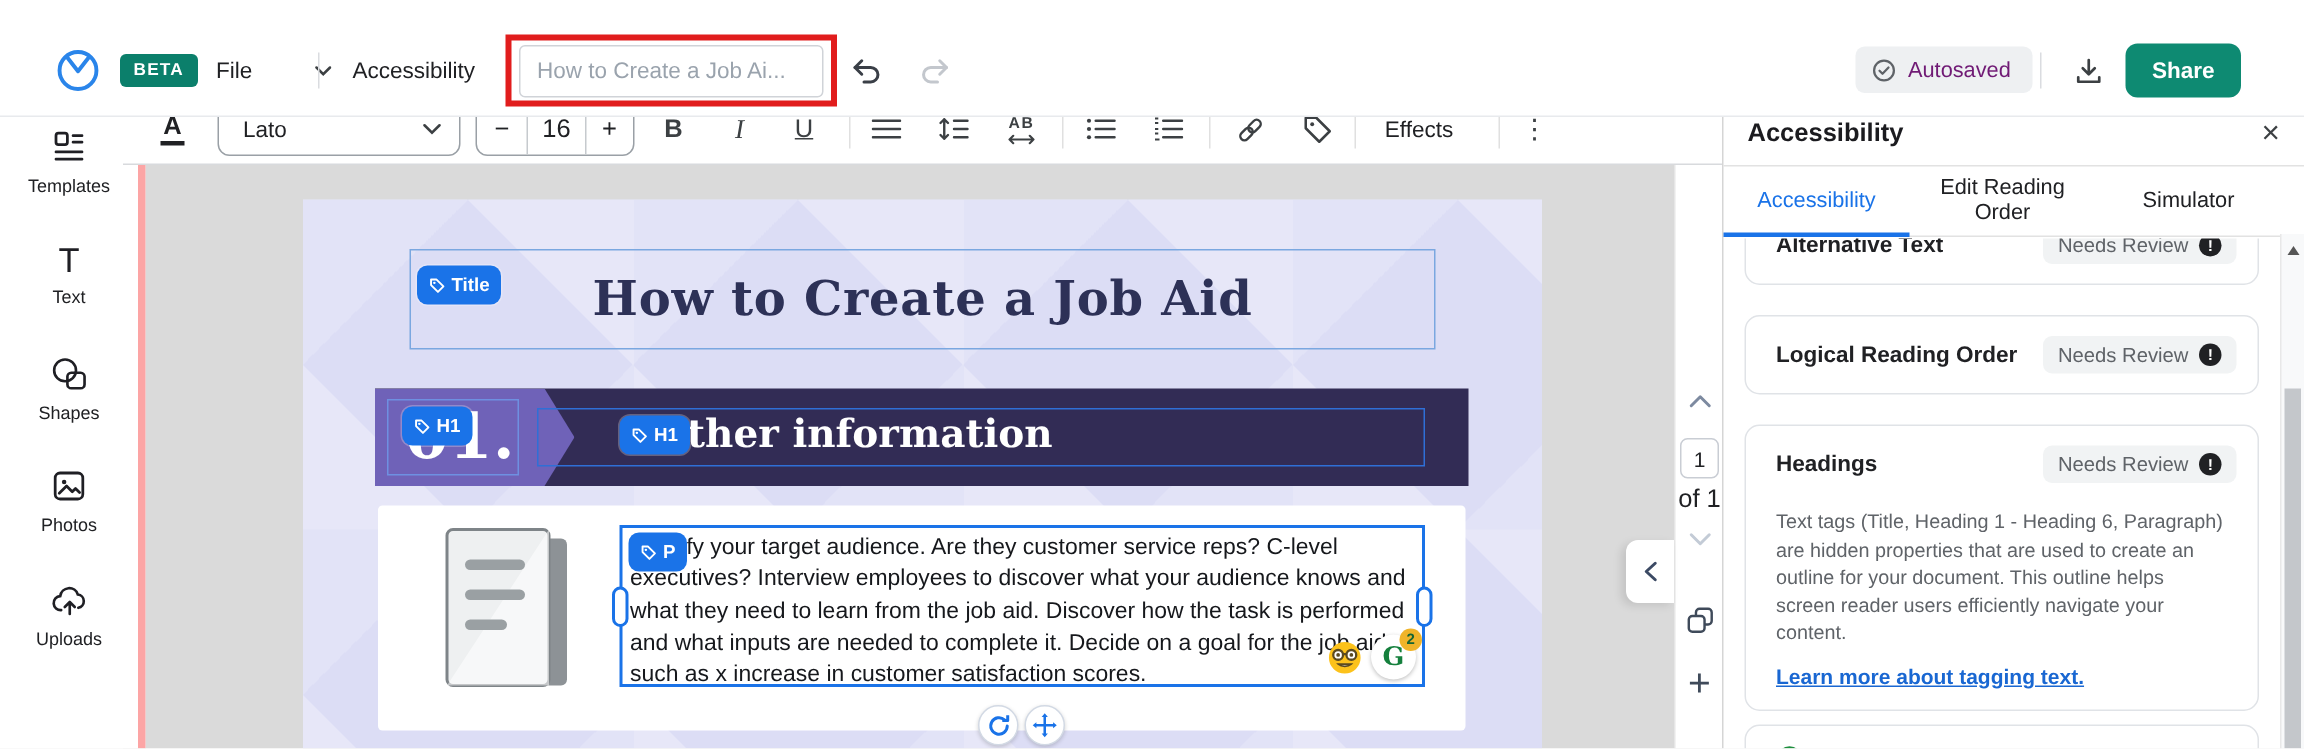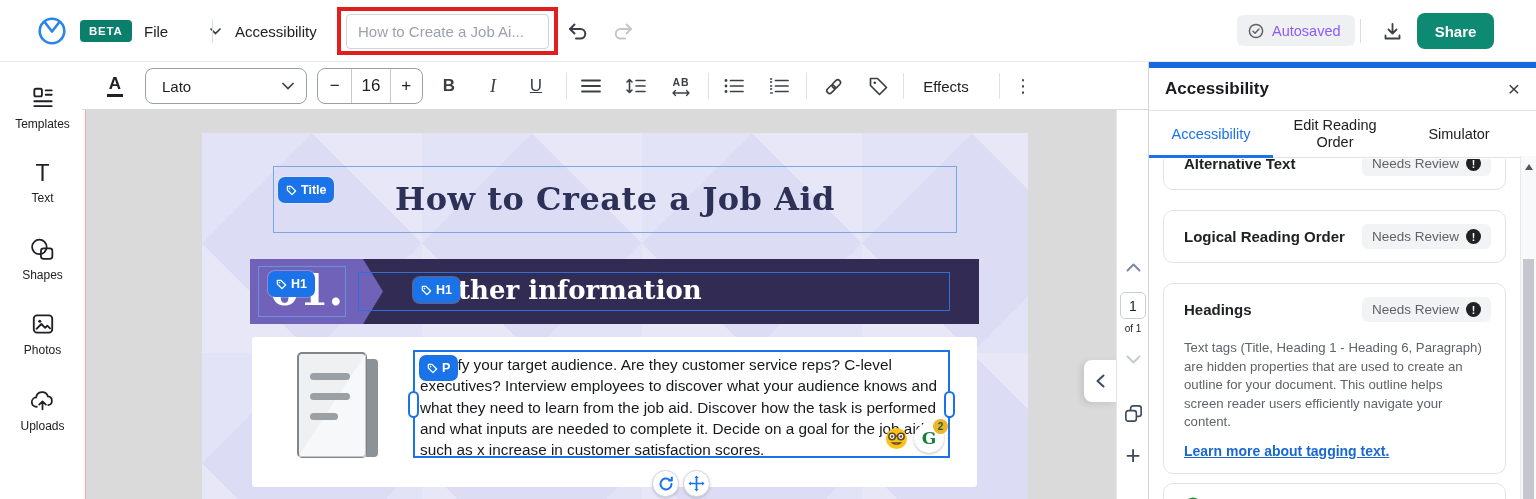--- a/index.html
+++ b/index.html
@@ -1,38 +1,38 @@
 <!DOCTYPE html>
 <html><head>
 <meta charset="utf-8">
 <style>
   * { margin:0; padding:0; box-sizing:border-box; }
   html,body { background:#fff; }
   body { font-family:"Liberation Sans", sans-serif; }
   #app { position:relative; width:1536px; height:499px; overflow:hidden; background:#fff; }
 
   
-  #topbar { position:absolute; left:0; top:0; width:1536px; height:62px; background:#fff; border-bottom:1px solid #e8eaed; z-index:30; }
+  #topbar { position:absolute; left:0; top:16px; width:1536px; height:62px; background:#fff; border-bottom:1px solid #e8eaed; z-index:30; }
   .logo { position:absolute; left:37px; top:16px; width:30px; height:30px; }
   .beta-badge { position:absolute; left:80px; top:20px; height:22px; padding:0 9px; background:#0b7f6b; color:#fff; font-size:11.5px; font-weight:bold; letter-spacing:.8px; border-radius:4px; display:flex; align-items:center; }
   .menu-item { position:absolute; top:0; height:62px; display:flex; align-items:center; gap:6px; font-size:15px; color:#202124; cursor:pointer; }
   #file-menu { left:144px;gap:42px; }
   #accessibility-menu { left:235px; }
   .tb-divider { position:absolute; top:19px; width:1px; height:24px; background:#dadce0; }
   .red-annotation { position:absolute; left:337px; top:7px; width:221px; height:48px; border:4px solid #e11d1d; z-index:5; }
   .doc-title { position:absolute; left:346px; top:14px; width:203px; height:35px; border:1px solid #d0d3d8; border-radius:4px; padding:0 11px; font-size:15px; color:#9aa3ad; font-family:"Liberation Sans", sans-serif; background:#fff; outline:none; }
   .history-btn { position:absolute; top:19px; width:26px; height:26px; display:flex; align-items:center; justify-content:center; cursor:pointer; }
   #undo-btn { left:565px; }
   #redo-btn { left:610px; }
-  .autosaved { position:absolute; left:1237px; top:15px; height:31px; background:#eef0f2; border-radius:6px; display:flex; align-items:center; gap:8px; padding:0 14px 0 11px; font-size:14.5px; color:#8b5cf6; }
+  .autosaved { position:absolute; left:1237px; top:15px; height:31px; background:#eef0f2; border-radius:6px; display:flex; align-items:center; gap:8px; padding:0 14px 0 11px; font-size:14.5px; color:#701a75; }
   .download-btn { position:absolute; left:1379px; top:18px; width:26px; height:26px; display:flex; align-items:center; justify-content:center; cursor:pointer; }
   .share-btn { position:absolute; left:1417px; top:13px; width:77px; height:36px; background:#0e8a72; border:none; border-radius:8px; color:#fff; font-size:15px; font-weight:600; font-family:"Liberation Sans", sans-serif; cursor:pointer; }
 
   
-  #sidebar { position:absolute; left:0; top:62px; width:86px; height:437px; background:#fff; border-right:1px solid #fca5a5; z-index:20; padding-top:8px; }
+  #sidebar { position:absolute; left:0; top:62px; width:97px; height:437px; background:#fff; border-right:5px solid #fca5a5; z-index:20; padding-top:8px; }
   .side-item { height:75.5px; display:flex; flex-direction:column; align-items:center; justify-content:center; gap:6px; cursor:pointer; }
   .side-item .lbl { font-size:12px; color:#202124; }
   .side-item svg, .side-item .t-glyph { display:block; }
   .t-glyph { font-size:23px; color:#1f1f24; font-weight:400; line-height:24px; }
 
   
   #toolbar { position:absolute; left:82px; top:62px; width:1066px; height:48px; background:#fff; border-bottom:1px solid #d8dadd; z-index:20; }
   .fmt { position:absolute; top:0; height:48px; display:flex; align-items:center; justify-content:center; cursor:pointer; color:#3c4043; }
   .fmt-divider { position:absolute; top:11px; width:1px; height:26px; background:#e0e0e0; }
   .text-color { left:16px; width:34px; flex-direction:column; gap:0; }
@@ -77,21 +77,21 @@
   .gram-count { position:absolute; top:-4px; right:-4px; width:15px; height:15px; background:#f0b429; border-radius:50%; color:#166534; font-size:10px; font-weight:bold; display:flex; align-items:center; justify-content:center; font-family:"Liberation Sans", sans-serif; }
   .emoji-spot { position:absolute; right:40px; bottom:6px; }
   .float-btn { position:absolute; width:27px; height:27px; background:#fff; border:1px solid #d2d9e4; border-radius:50%; box-shadow:0 1px 3px rgba(0,0,0,.18); display:flex; align-items:center; justify-content:center; cursor:pointer; z-index:5; }
   #rotate-btn { left:450px; top:337px; }
   #move-btn { left:481px; top:337px; }
 
   
   #strip { position:absolute; left:1116px; top:110px; width:32px; height:389px; background:#fff; border-left:1px solid #e6e6e6; z-index:22; }
   .strip-el { position:absolute; left:0; width:32px; display:flex; justify-content:center; cursor:pointer; }
   .page-box { left:3px; width:26px; top:182px; height:27px; border:1px solid #c9cdd4; border-radius:5px; align-items:center; font-size:14px; color:#202124; background:#fff; }
-  .of-label { top:213px; font-size:10px; color:#202124; cursor:default; }
+  .of-label { top:213px; font-size:17px; color:#202124; cursor:default; }
   .plus-glyph { top:330px; font-size:26px; font-weight:300; color:#3f4a5a; }
   #collapse-tab { position:absolute; left:1084px; top:360px; width:32px; height:42px; background:#fff; border-radius:8px 0 0 8px; box-shadow:-3px 2px 6px rgba(0,0,0,.10); display:flex; align-items:center; justify-content:center; cursor:pointer; z-index:23; }
 
   
   #panel { position:absolute; left:1148px; top:62px; width:388px; height:437px; background:#fff; border-left:1px solid #d5d5d5; z-index:25; }
   .panel-bluebar { position:absolute; left:0; top:0; width:100%; height:6px; background:#1667e0; }
   .panel-header { position:absolute; left:0; top:6px; width:100%; height:43px; border-bottom:1px solid #e2e2e2; display:flex; align-items:center; padding:0 16px; }
   .panel-title { font-size:17px; font-weight:bold; color:#1b1b1f; }
   .panel-close { margin-left:auto; font-size:21px; color:#3c4043; cursor:pointer; line-height:20px; }
   .panel-tabs { position:absolute; left:0; top:49px; width:372px; height:47px; border-bottom:1px solid #e2e2e2; display:flex; }

